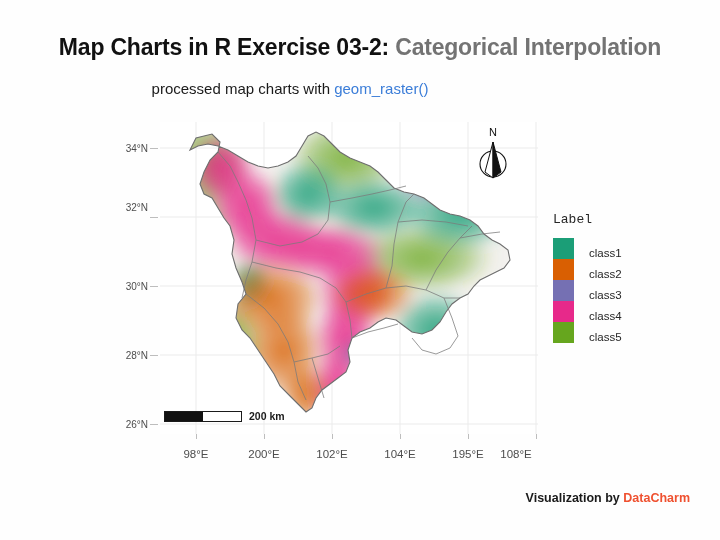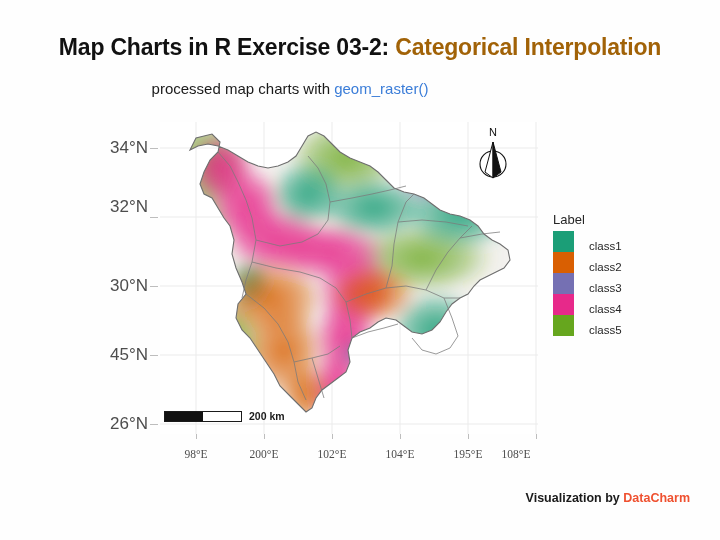--- a/index.html
+++ b/index.html
@@ -9,36 +9,36 @@
     overflow:hidden;position:relative;
   }
   .slide{position:absolute;inset:0;background:#fefefe;}
 
   
   .title{
     position:absolute;left:0;top:34px;width:720px;text-align:center;
     font-size:23px;font-weight:bold;letter-spacing:-.2px;color:#111111;
     white-space:nowrap;
   }
-  .title .accent{color:#a16207;margin-top:32px;}
+  .title .accent{color:#737373;margin-top:32px;}
   .subtitle{
     position:absolute;left:0;top:80px;width:580px;text-align:center;
     font-size:15px;color:#1a1a1a;white-space:nowrap;
   }
   .subtitle .code{color:#3b7dd8;}
 
   
   .panel{position:absolute;left:118px;top:122px;width:420px;height:312px;}
   .axis-y{position:absolute;left:0;top:0;width:42px;height:312px;}
   .tick-y{
     position:absolute;right:12px;transform:translateY(-50%);
-    font-size:17px;color:#4d4d4d;white-space:nowrap;text-align:right;margin-left:28px;
+    font-size:10px;color:#4d4d4d;white-space:nowrap;text-align:right;margin-left:28px;
   }
   .tick-y-mark{position:absolute;right:2px;width:8px;height:1px;background:#bdbdbd;}
-  .axis-x{position:absolute;left:42px;top:312px;width:378px;height:30px;font-family:Liberation Serif, serif;}
+  .axis-x{position:absolute;left:42px;top:312px;width:378px;height:30px;}
   .tick-x{
     position:absolute;top:14px;transform:translateX(-50%);
     font-size:11.5px;color:#4d4d4d;white-space:nowrap;
   }
   .tick-x-mark{position:absolute;top:0px;width:1px;height:5px;background:#bdbdbd;}
   .plotarea{position:absolute;left:42px;top:0;width:378px;height:312px;background:#ffffff;}
   .plotarea svg{display:block;}
 
   
   .scalebar{position:absolute;left:46px;bottom:12px;display:flex;align-items:center;}
@@ -49,21 +49,21 @@
 
   
   .north{position:absolute;right:24px;top:6px;width:42px;height:56px;}
   .north-n{
     position:absolute;top:-2px;left:0;width:42px;text-align:center;
     font-size:11px;color:#111111;
   }
 
   
   .legend{position:absolute;left:553px;top:212px;}
-  .legend-title{font-size:13px;color:#262626;margin-bottom:4px;}
+  .legend-title{font-size:13px;color:#262626;margin-bottom:11px;font-family:Liberation Mono, monospace;}
   .legend-row{display:flex;align-items:flex-end;height:21px;}
   .legend-key{width:21px;height:21px;flex:0 0 21px;}
   .legend-label{margin-left:15px;font-size:11.5px;color:#262626;white-space:nowrap;}
 
   
   .footer{
     position:absolute;right:30px;bottom:35px;
     font-size:12.5px;font-weight:bold;color:#1a1a1a;white-space:nowrap;margin-left:21px;
   }
   .footer .brand{color:#ef5130;}
@@ -85,21 +85,21 @@
 
   <div class="panel">
 
     <div class="axis-y">
       <div class="tick-y" style="top:26px">34°N</div>
       <div class="tick-y-mark" style="top:26px"></div>
       <div class="tick-y" style="top:85px">32°N</div>
       <div class="tick-y-mark" style="top:95px"></div>
       <div class="tick-y" style="top:164px">30°N</div>
       <div class="tick-y-mark" style="top:164px"></div>
-      <div class="tick-y" style="top:233px">45°N</div>
+      <div class="tick-y" style="top:233px">28°N</div>
       <div class="tick-y-mark" style="top:233px"></div>
       <div class="tick-y" style="top:302px">26°N</div>
       <div class="tick-y-mark" style="top:302px"></div>
     </div>
 
     <div class="plotarea">
       <svg width="378" height="312" viewBox="0 0 378 312" xmlns="http://www.w3.org/2000/svg">
         <defs>
 
           <clipPath id="provClip">

